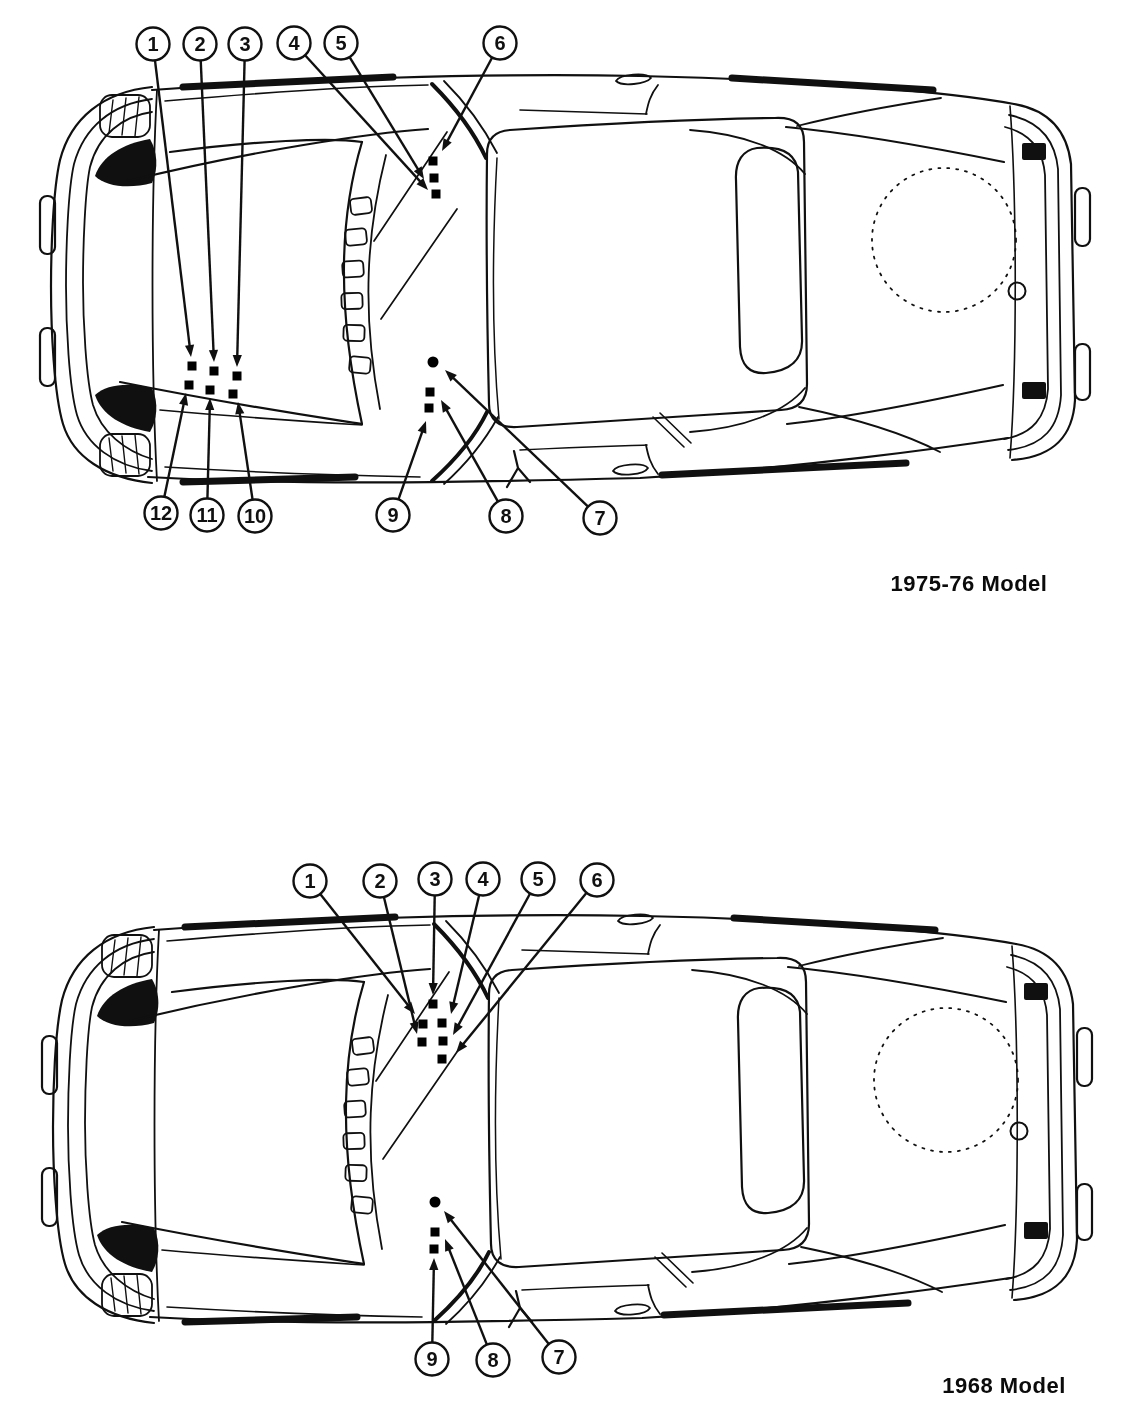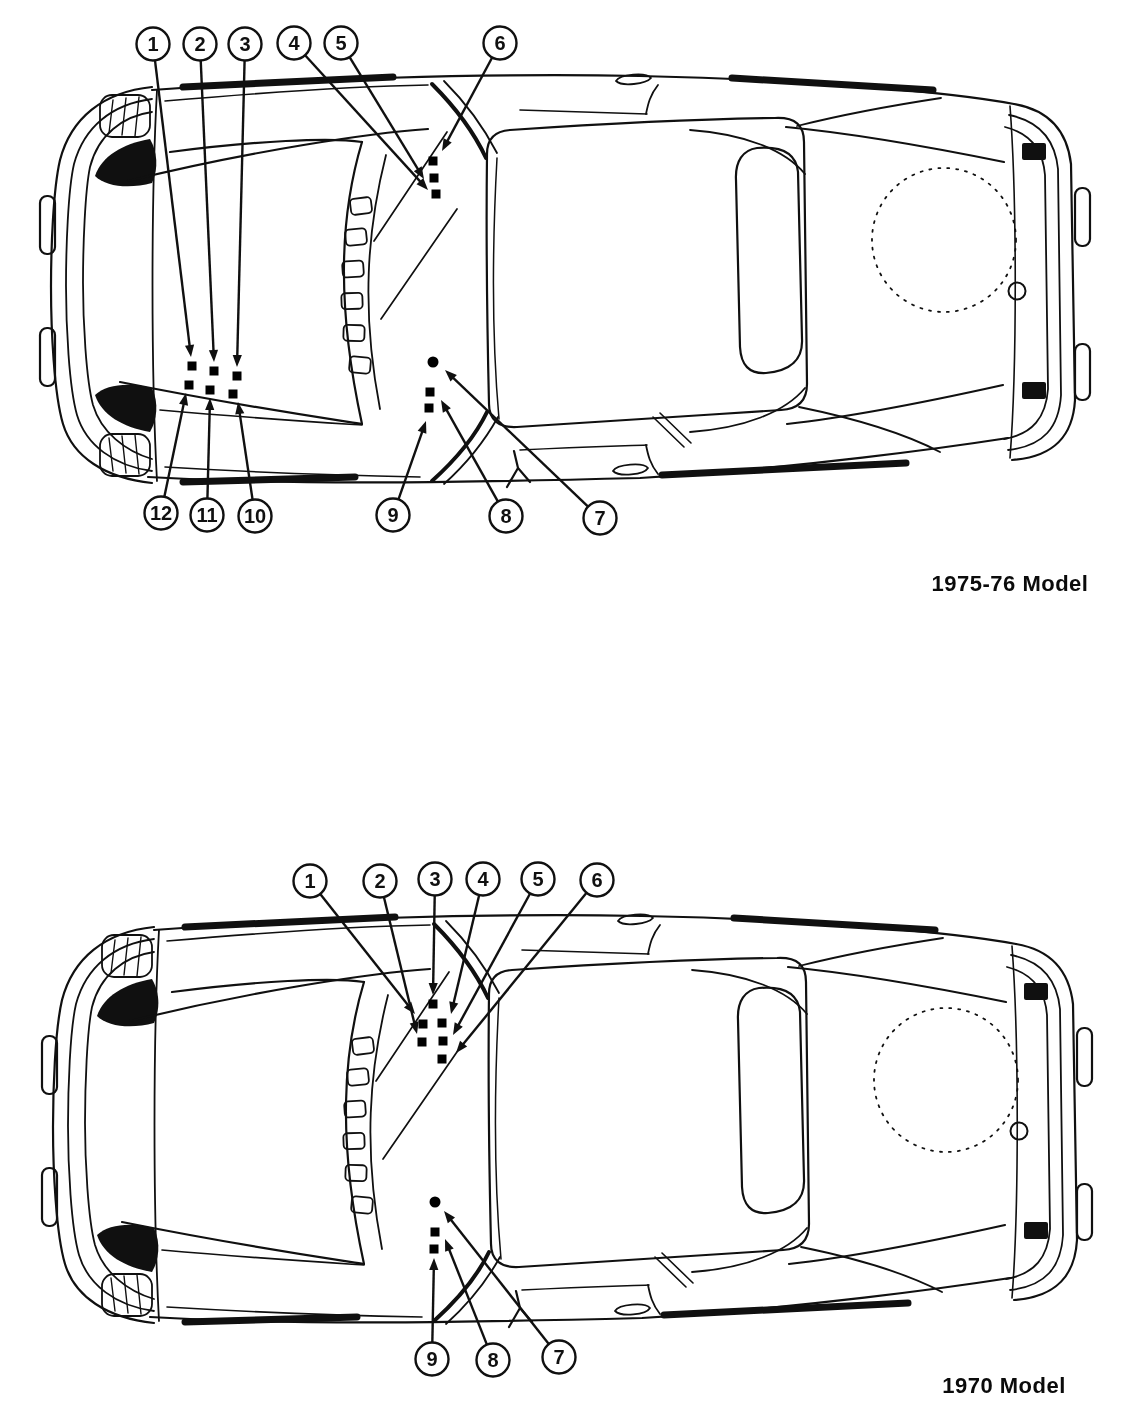--- a/index.html
+++ b/index.html
@@ -2,21 +2,21 @@
 <html><head>
 <meta charset="utf-8">
 <style>
   html,body{margin:0;padding:0;background:#ffffff;}
   #page{position:relative;width:1129px;height:1421px;background:#ffffff;overflow:hidden;
         font-family:"Liberation Sans",sans-serif;}
   #diagram-svg{position:absolute;left:0;top:0;}
   .model-label{position:absolute;transform:translateX(-50%);white-space:nowrap;
         font-family:"Liberation Sans",sans-serif;font-weight:bold;font-size:22px;
         letter-spacing:0.5px;color:#0b0b0b;}
-  #label-1975{left:1010px;top:571px;}
+  #label-1975{left:969px;top:571px;}
   #label-1977{left:1004px;top:1373px;}
 </style>
 </head>
 <body>
 
 <div id="page">
 
   <svg id="diagram-svg" width="1129" height="1421" viewBox="0 0 1129 1421">
     <defs>
 
@@ -230,14 +230,14 @@
           <text x="559" y="1364" text-anchor="middle" font-family="&quot;Liberation Sans&quot;, sans-serif" font-size="20" font-weight="bold" fill="#101010">7</text>
           <circle cx="493" cy="1360" r="16.5" fill="#ffffff" stroke="#101010" stroke-width="2.4"></circle>
           <text x="493" y="1367" text-anchor="middle" font-family="&quot;Liberation Sans&quot;, sans-serif" font-size="20" font-weight="bold" fill="#101010">8</text>
           <circle cx="432" cy="1359" r="16.5" fill="#ffffff" stroke="#101010" stroke-width="2.4"></circle>
           <text x="432" y="1366" text-anchor="middle" font-family="&quot;Liberation Sans&quot;, sans-serif" font-size="20" font-weight="bold" fill="#101010">9</text>
         </g>
       </g>
   </svg>
 
   <div class="model-label" id="label-1975">1975-76 Model</div>
-  <div class="model-label" id="label-1977">1970 Model</div>
+  <div class="model-label" id="label-1977">1968 Model</div>
 </div>
 
 </body></html>

